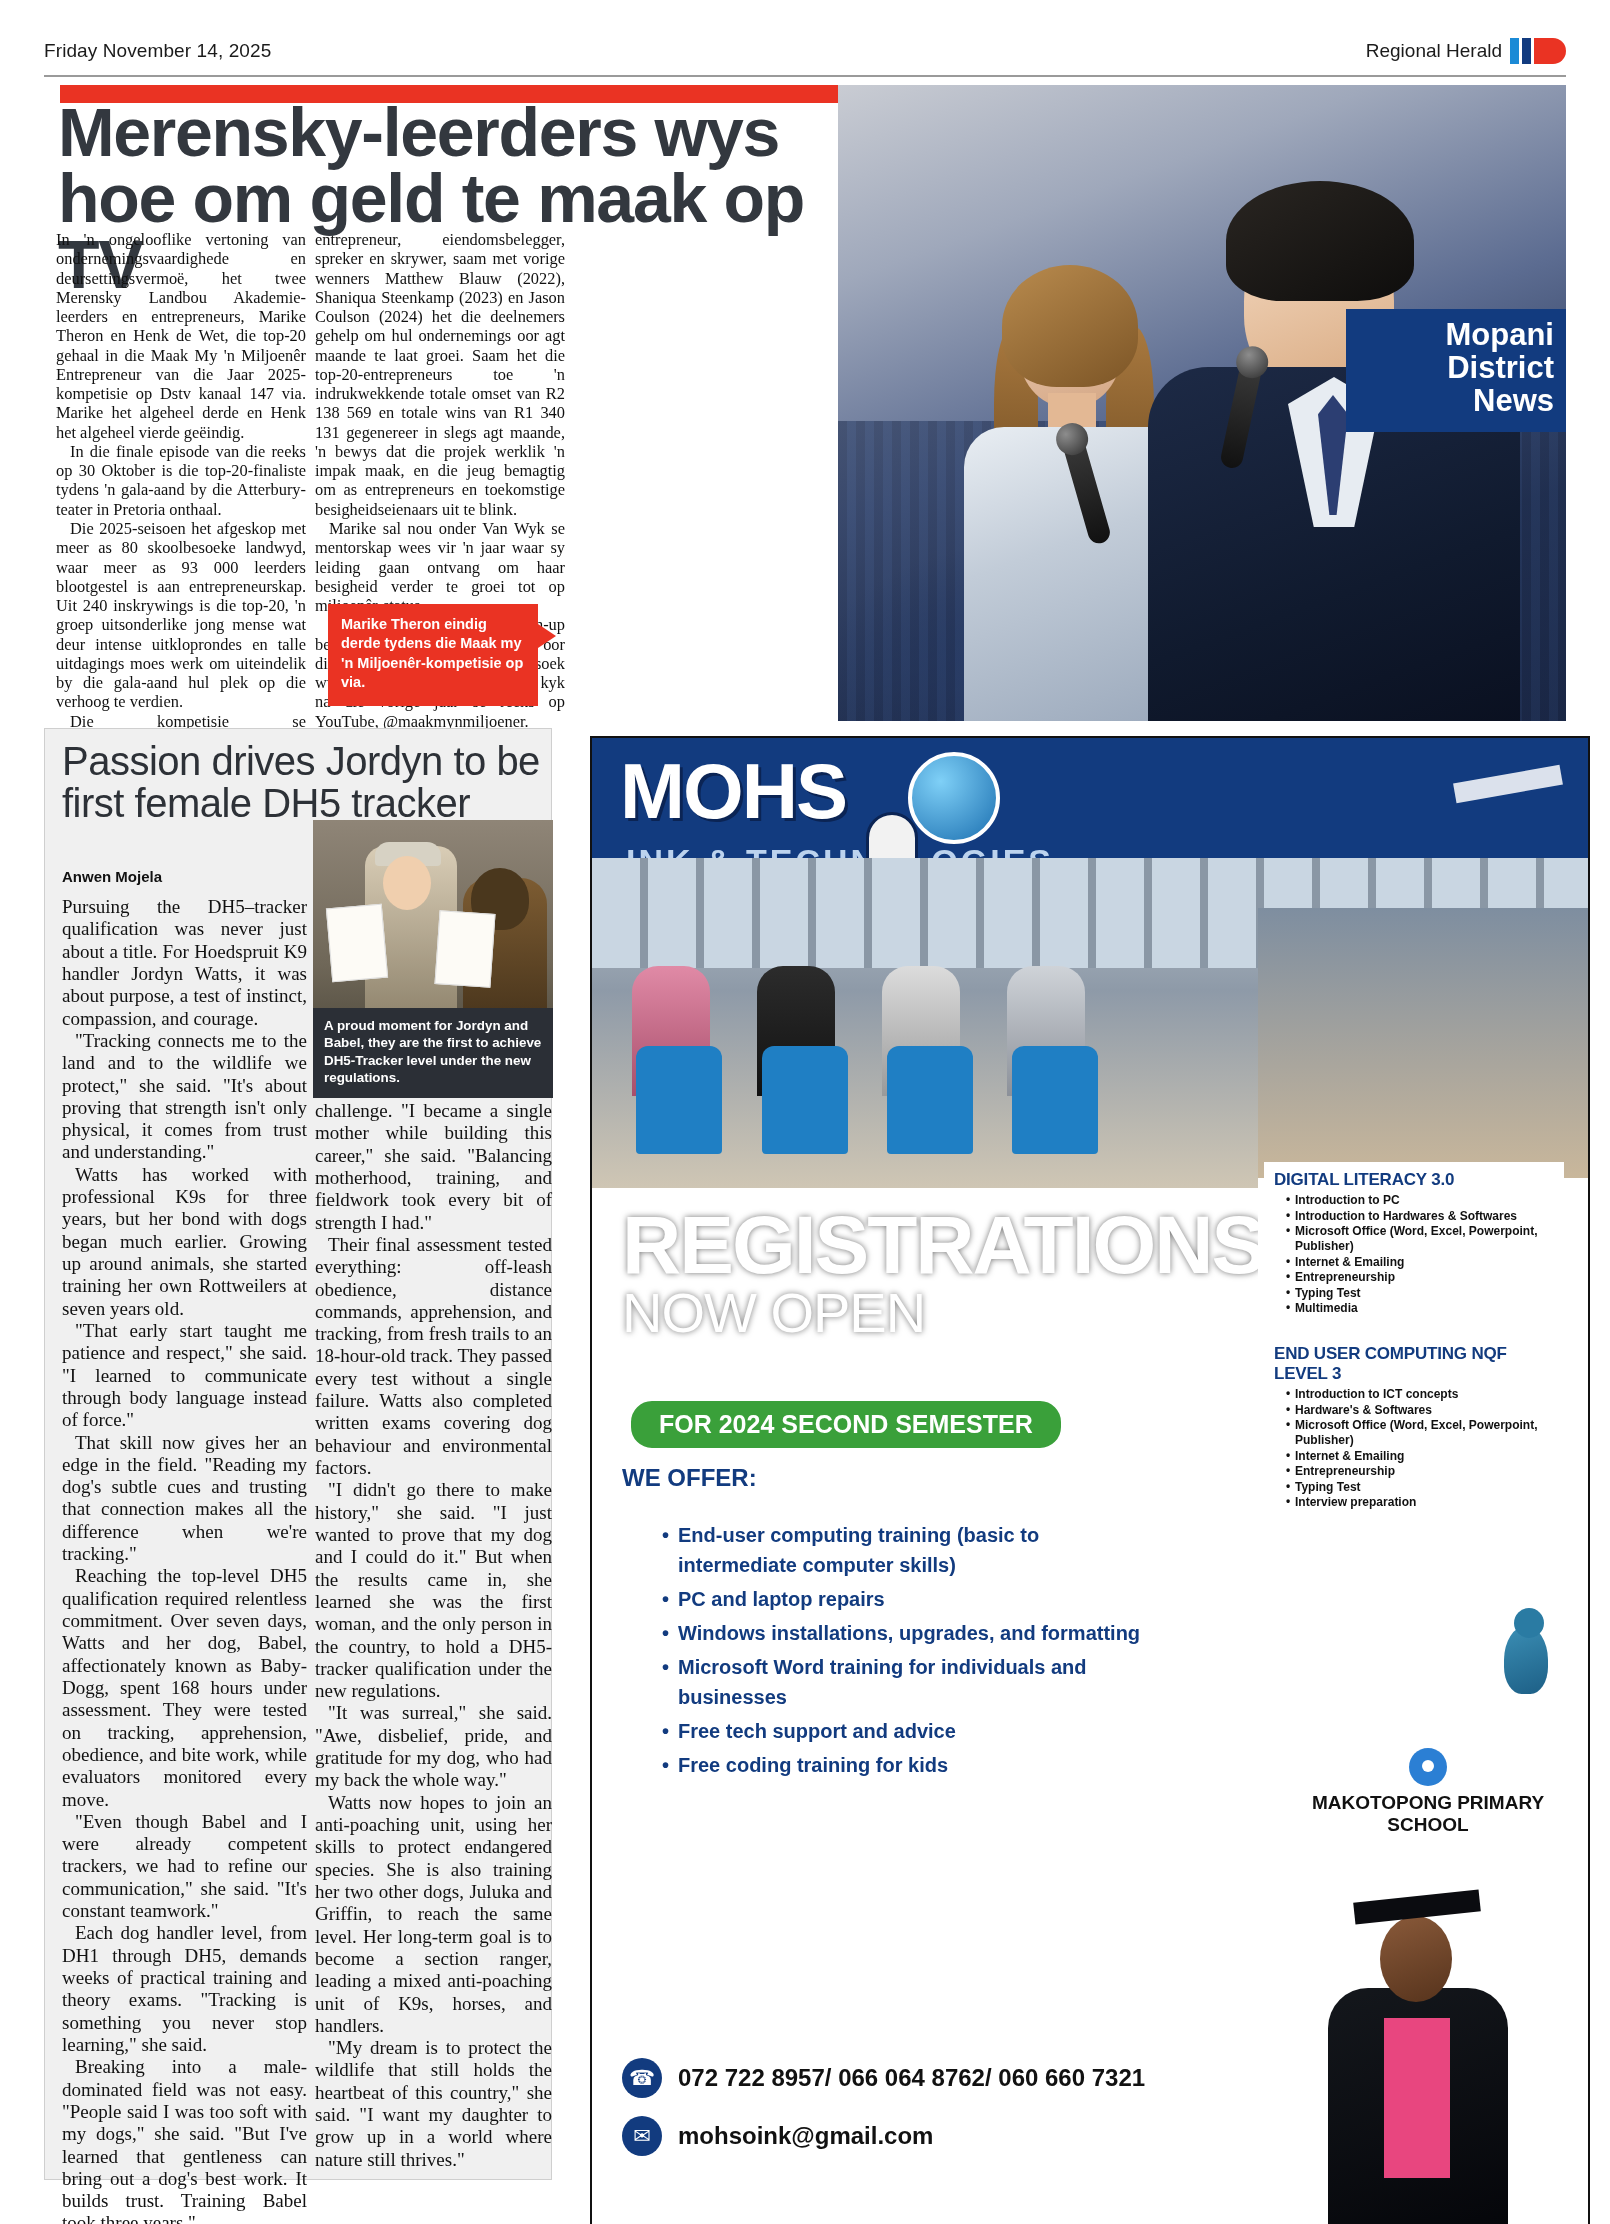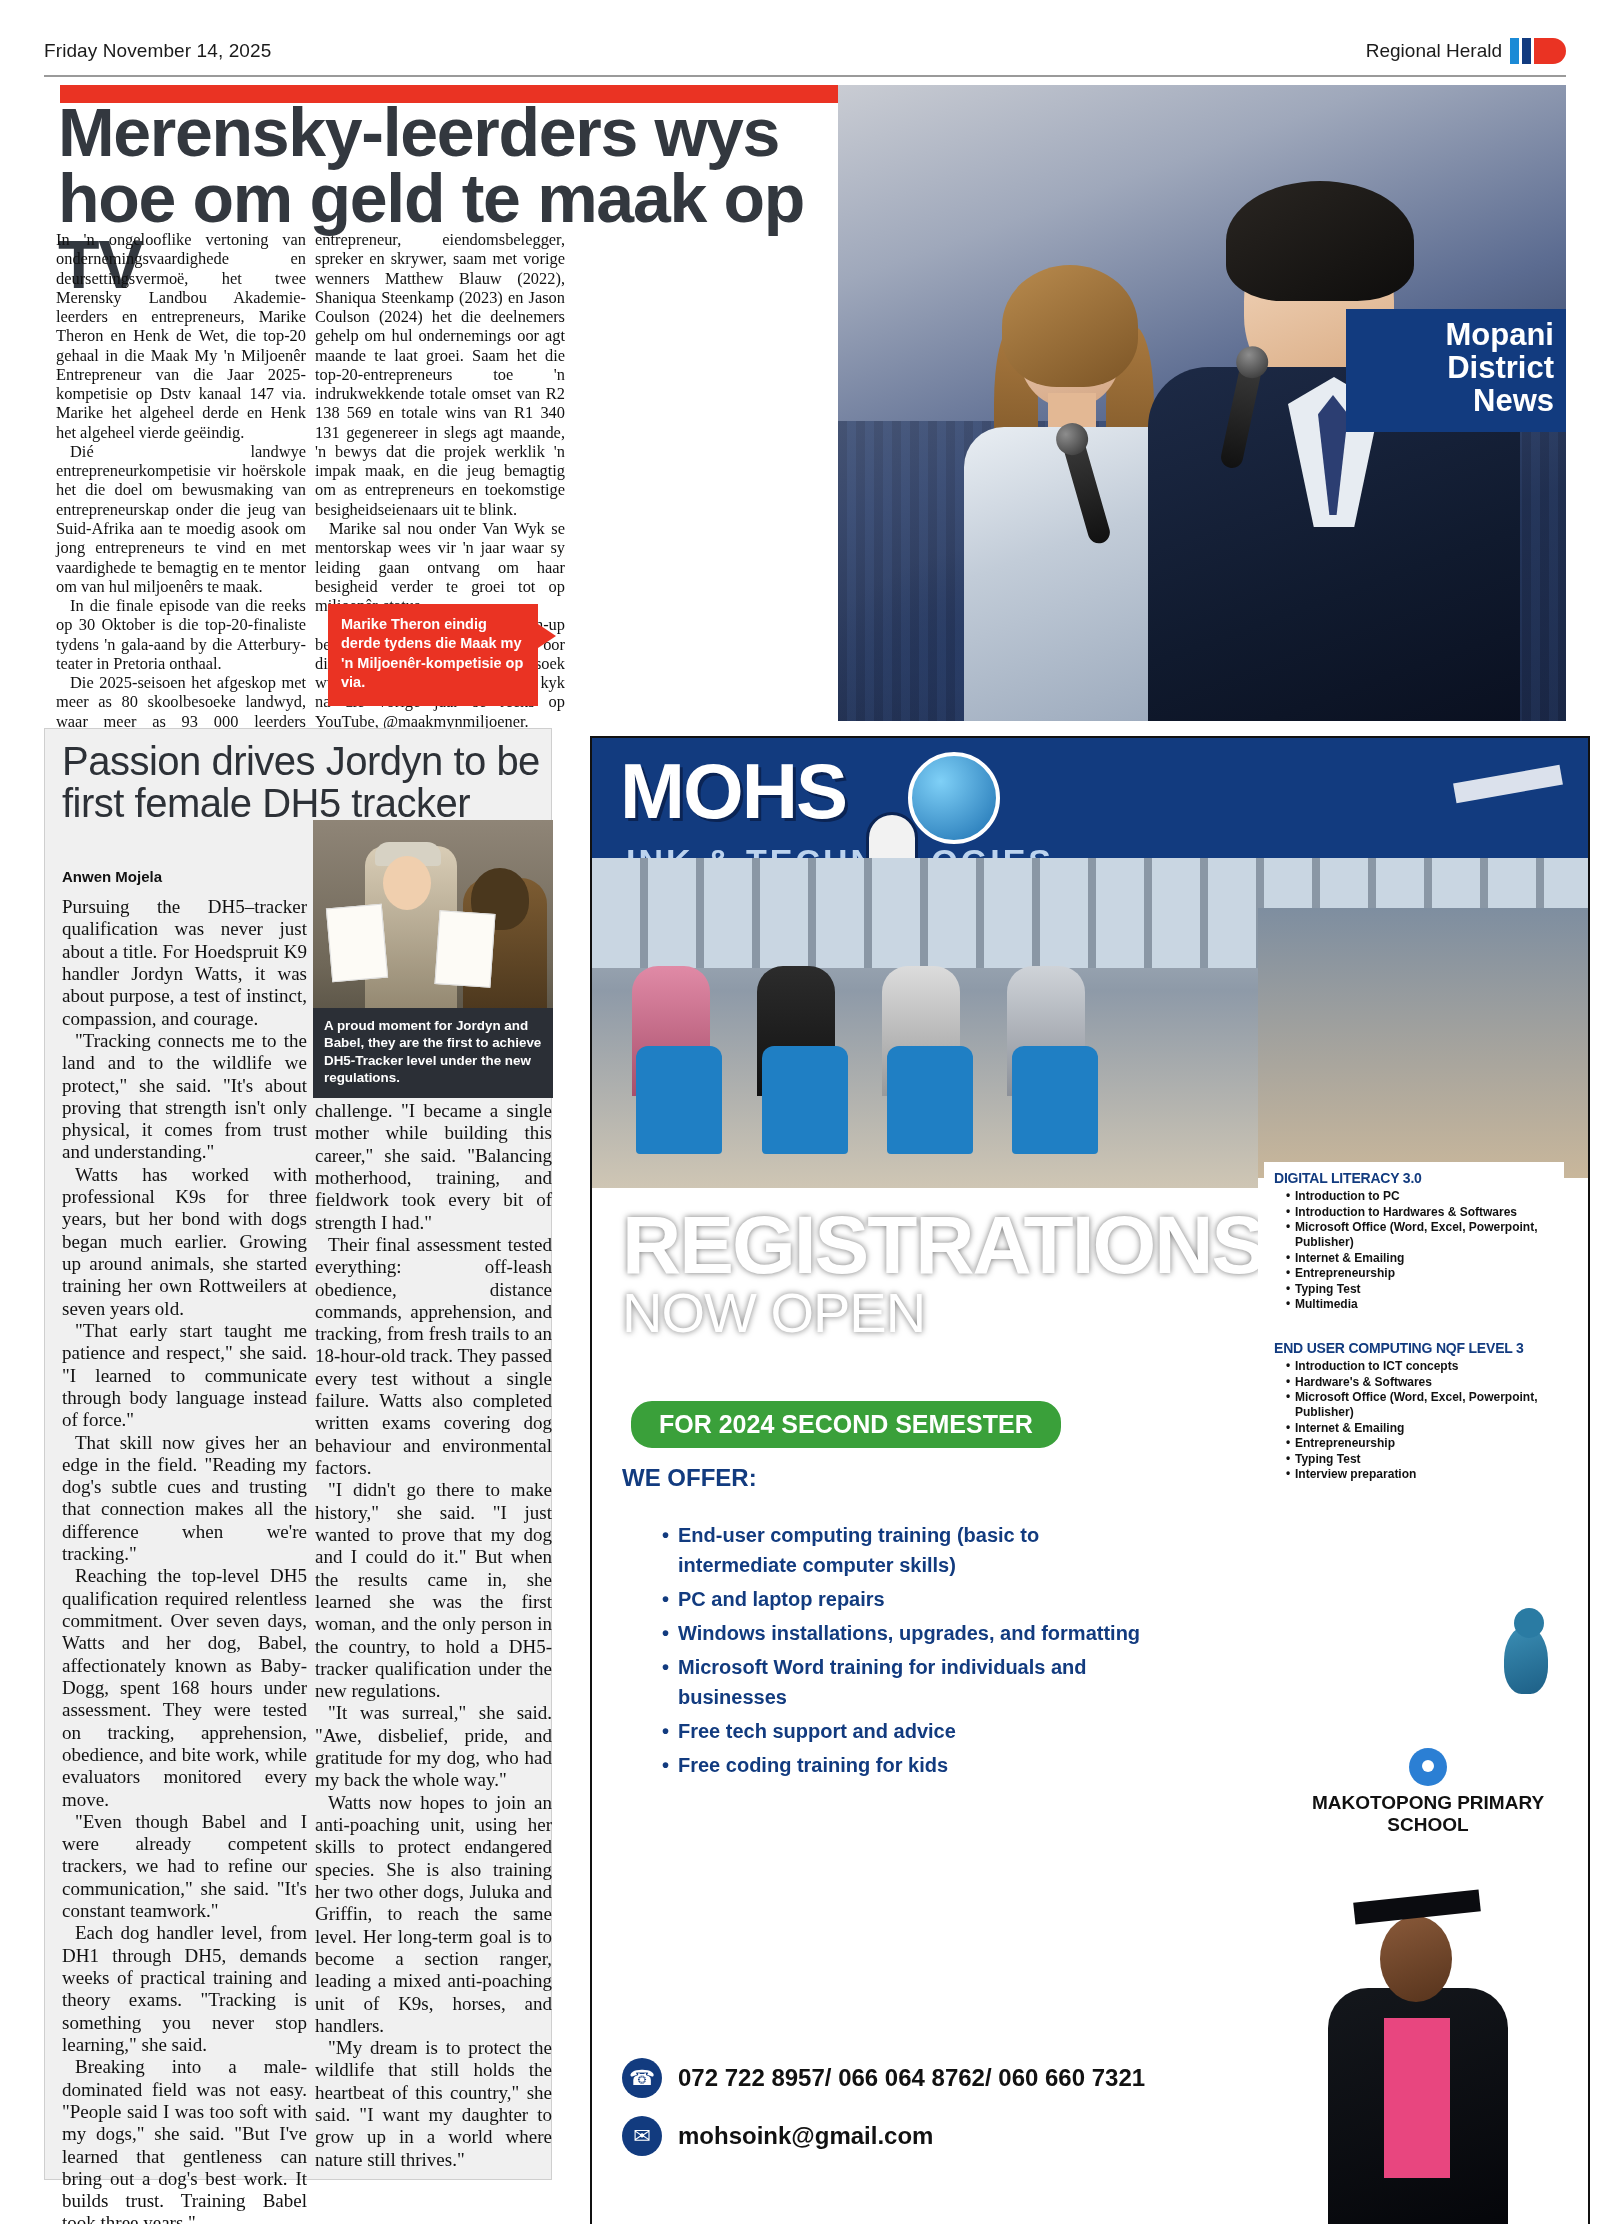--- a/index.html
+++ b/index.html
@@ -167,21 +167,21 @@
   .admail{position:absolute;left:30px;top:1378px;display:flex;align-items:center;gap:16px;}
   .circicon{width:40px;height:40px;border-radius:50%;background:#123b7f;display:flex;align-items:center;
     justify-content:center;color:#fff;font-size:21px;}
   .adcontact-txt{font-family:"Liberation Sans",sans-serif;font-weight:700;font-size:24px;color:#111;}
 
   .ad-right{position:absolute;right:0;top:170px;width:330px;bottom:0;background:#fff;}
   .ad-right .photo2{position:absolute;left:0;top:0;width:100%;height:270px;
     background:linear-gradient(180deg,#7e8ea0,#c9b79b);}
   .courses{position:absolute;left:6px;top:254px;width:300px;background:#fff;padding:8px 8px 10px 10px;}
   .courses h4{margin:0 0 3px 0;font-family:"Liberation Sans Narrow","Liberation Sans",sans-serif;
-    font-weight:700;font-size:14px;color:#123b7f;letter-spacing:-.2px;}
+    font-weight:700;font-size:17px;color:#123b7f;letter-spacing:-.2px;}
   .courses h4.second{margin-top:28px;}
   .courses ul{margin:0;padding-left:12px;list-style:none;}
   .courses li{font-family:"Liberation Sans",sans-serif;font-weight:700;font-size:12px;color:#111;
     line-height:1.22;margin-bottom:1px;position:relative;padding-left:9px;}
   .courses li:before{content:"•";position:absolute;left:0;top:-1px;}
   .school{position:absolute;left:20px;top:840px;width:300px;text-align:center;}
   .pin{width:38px;height:38px;border-radius:50%;background:#2b7fd4;margin:0 auto 6px auto;position:relative;}
   .pin:after{content:"";position:absolute;left:13px;top:12px;width:12px;height:12px;border-radius:50%;background:#fff;}
   .school-name{font-family:"Liberation Sans",sans-serif;font-weight:700;font-size:19px;color:#111;line-height:1.15;}
   .grad{position:absolute;left:30px;top:960px;width:250px;height:360px;}
@@ -249,21 +249,20 @@
       <div>Mopani</div>
       <div>District</div>
       <div>News</div>
     </div>
   </div>
 
   <div class="headline">Merensky-leerders wys hoe om geld te maak op TV</div>
 
   <div class="lead-col" id="leadc1">
       <p>In 'n ongelooflike vertoning van ondernemingsvaardighede en deursettingsvermoë, het twee Merensky Landbou Akademie-leerders en entrepreneurs, Marike Theron en Henk de Wet, die top-20 gehaal in die Maak My 'n Miljoenêr Entrepreneur van die Jaar 2025-kompetisie op Dstv kanaal 147 via. Marike het algeheel derde en Henk het algeheel vierde  geëindig.</p>
-      <p>Dié landwye entrepreneurkompetisie vir hoërskole het die doel om bewusmaking van entrepreneurskap onder die jeug van Suid-Afrika aan te moedig asook om jong entrepreneurs te vind en met vaardighede te bemagtig en te mentor om van hul miljoenêrs te maak.</p>
       <p>In die finale episode van die reeks op 30 Oktober is die top-20-finaliste tydens 'n gala-aand by die Atterbury-teater in Pretoria onthaal.</p>
       <p>Die 2025-seisoen het afgeskop met meer as 80 skoolbesoeke landwyd, waar meer as 93 000 leerders blootgestel is aan entrepreneurskap. Uit 240 inskrywings is die top-20, 'n groep uitsonderlike jong mense wat deur intense uitkloprondes en talle uitdagings moes werk om uiteindelik by die gala-aand hul plek op die verhoog te verdien.</p>
       <p>Die kompetisie se mentorskapprogram, onder leiding van Albert van Wyk, 'n</p>
     </div>
   <div class="lead-col" id="leadc2">
       <p>entrepreneur, eiendomsbelegger, spreker en skrywer, saam met vorige wenners Matthew Blauw (2022), Shaniqua Steenkamp (2023) en Jason Coulson (2024) het die deelnemers gehelp om hul ondernemings oor agt maande te laat groei. Saam het die top-20-entrepreneurs toe 'n indrukwekkende totale omset van R2 138 569 en totale wins van R1 340 131 gegenereer in slegs agt maande, 'n bewys dat die projek werklik 'n impak maak, en die jeug bemagtig om as entrepreneurs en toekomstige besigheidseienaars uit te blink.</p>
       <p>Marike sal nou onder Van Wyk se mentorskap wees vir 'n jaar waar sy leiding gaan ontvang om haar besigheid verder te groei tot op miljoenêr-status.</p>
       <p>Die reeks is op DStv Catch-up beskikbaar. Vir verdere inligting oor die kompetisie, besoek www.maakmynmiljoener.co.za of kyk na die vorige jaar se reeks op YouTube, @maakmynmiljoener.</p>
     </div>
 

